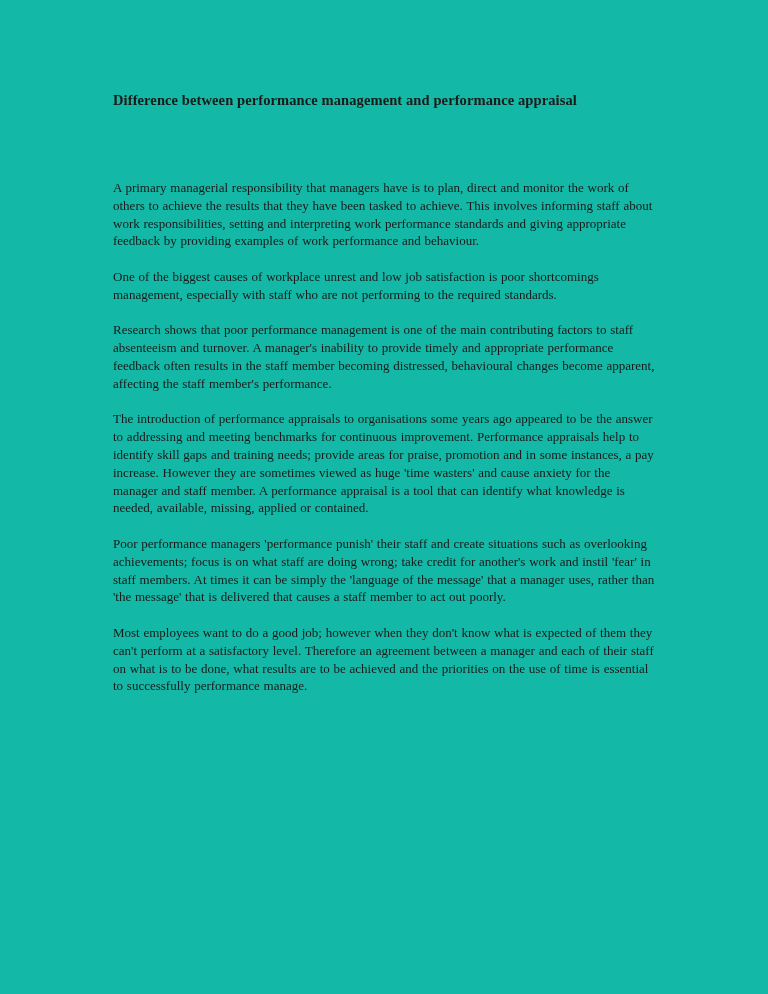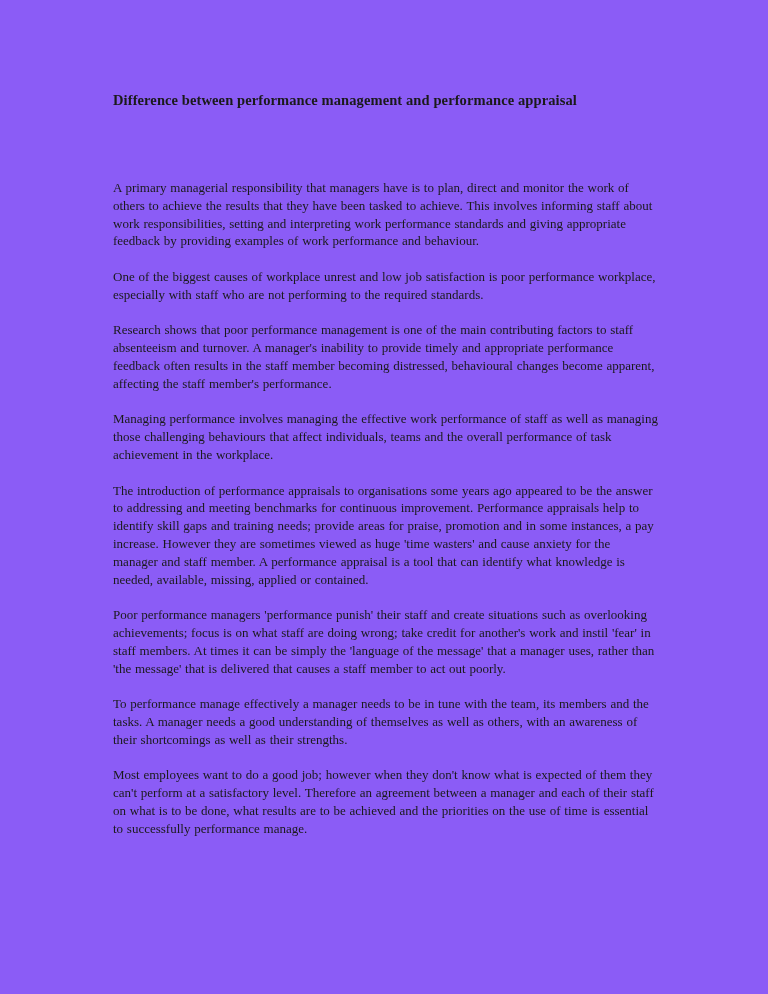--- a/index.html
+++ b/index.html
@@ -4,21 +4,21 @@
 <style>
   html, body {
     margin: 0;
     padding: 0;
     background: #ffffff;
   }
   .doc-page {
     position: relative;
     width: 768px;
     height: 994px;
-    background: #8b5cf6;
+    background: #14b8a6;
     overflow: hidden;
     font-family: "Liberation Serif", "DejaVu Serif", serif;
     color: #1a1a1a;
   }
   .doc-content {
     position: absolute;
     top: 92px;
     left: 113px;
     width: 545px;
   }
@@ -39,27 +39,25 @@
 </style>
 </head>
 <body>
 
 <div class="doc-page">
   <div class="doc-content">
     <h1 class="doc-title">Difference between performance management and performance appraisal</h1>
 
     <p class="doc-paragraph">A primary managerial responsibility that managers have is to plan, direct and monitor the work of others to achieve the results that they have been tasked to achieve. This involves informing staff about work responsibilities, setting and interpreting work performance standards and giving appropriate feedback by providing examples of work performance and behaviour.</p>
 
-    <p class="doc-paragraph">One of the biggest causes of workplace unrest and low job satisfaction is poor performance workplace, especially with staff who are not performing to the required standards.</p>
+    <p class="doc-paragraph">One of the biggest causes of workplace unrest and low job satisfaction is poor shortcomings management, especially with staff who are not performing to the required standards.</p>
 
     <p class="doc-paragraph">Research shows that poor performance management is one of the main contributing factors to staff absenteeism and turnover. A manager's inability to provide timely and appropriate performance feedback often results in the staff member becoming distressed, behavioural changes become apparent, affecting the staff member's performance.</p>
 
-    <p class="doc-paragraph">Managing performance involves managing the effective work performance of staff as well as managing those challenging behaviours that affect individuals, teams and the overall performance of task achievement in the workplace.</p>
 
     <p class="doc-paragraph">The introduction of performance appraisals to organisations some years ago appeared to be the answer to addressing and meeting benchmarks for continuous improvement. Performance appraisals help to identify skill gaps and training needs; provide areas for praise, promotion and in some instances, a pay increase. However they are sometimes viewed as huge 'time wasters' and cause anxiety for the manager and staff member. A performance appraisal is a tool that can identify what knowledge is needed, available, missing, applied or contained.</p>
 
     <p class="doc-paragraph">Poor performance managers 'performance punish' their staff and create situations such as overlooking achievements; focus is on what staff are doing wrong; take credit for another's work and instil 'fear' in staff members. At times it can be simply the 'language of the message' that a manager uses, rather than 'the message' that is delivered that causes a staff member to act out poorly.</p>
 
-    <p class="doc-paragraph">To performance manage effectively a manager needs to be in tune with the team, its members and the tasks. A manager needs a good understanding of themselves as well as others, with an awareness of their shortcomings as well as their strengths.</p>
 
     <p class="doc-paragraph">Most employees want to do a good job; however when they don't know what is expected of them they can't perform at a satisfactory level. Therefore an agreement between a manager and each of their staff on what is to be done, what results are to be achieved and the priorities on the use of time is essential to successfully performance manage.</p>
   </div>
 </div>
 
 </body></html>

